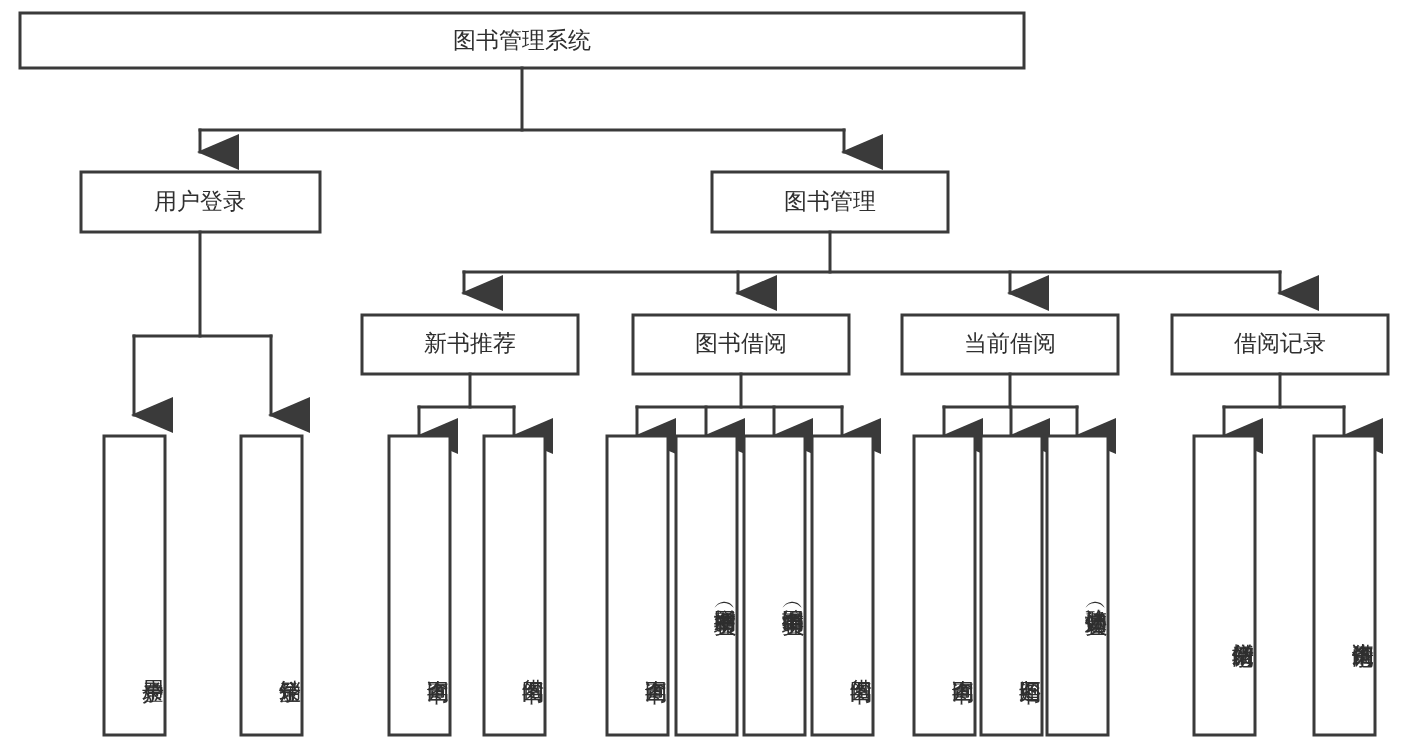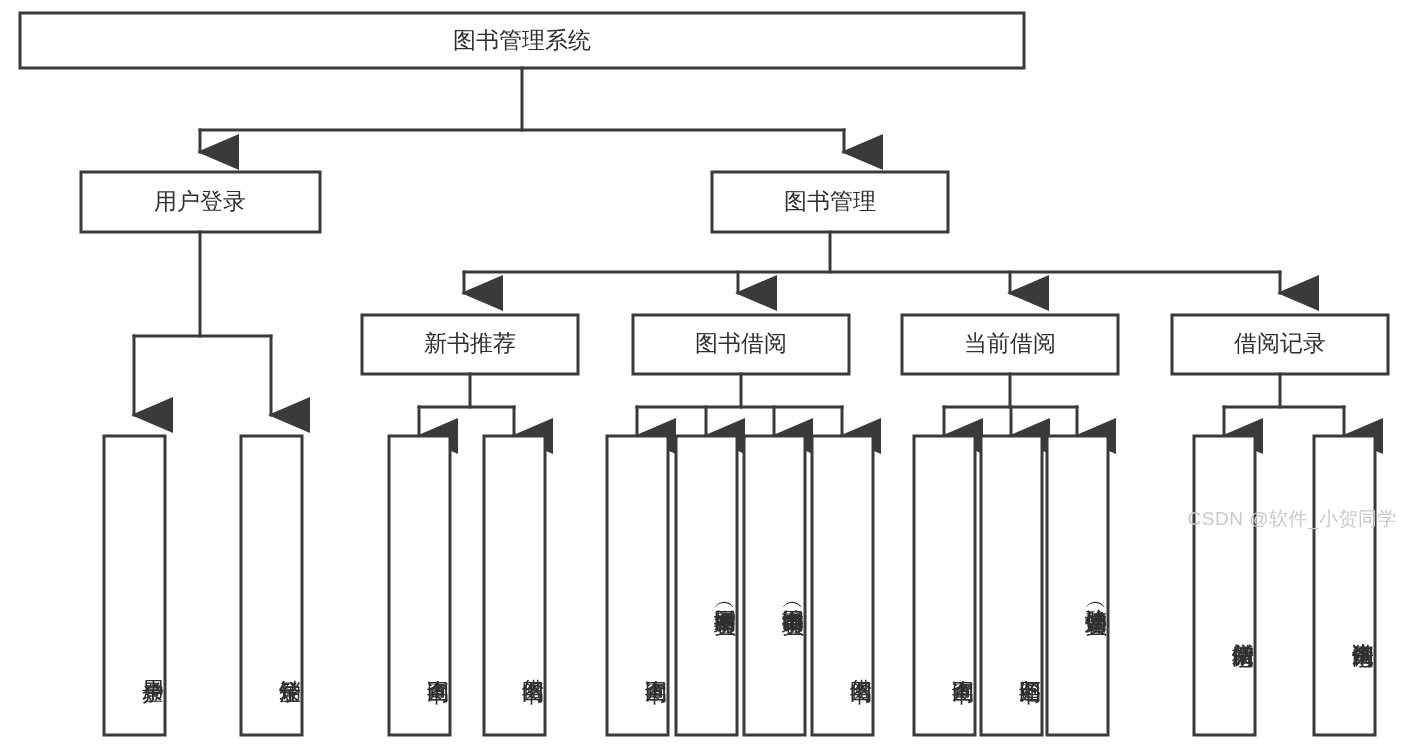--- a/index.html
+++ b/index.html
@@ -163,14 +163,13 @@
   <div class="vtextbox" style="left:744px;top:436px;width:61px;height:299px;padding-top:10px;">编辑图书（管理员）</div>
   <div class="vtextbox" style="left:812px;top:436px;width:61px;height:299px;padding-top:78px;">借阅图书</div>
 
   <div class="vtextbox" style="left:914px;top:436px;width:61px;height:299px;padding-top:78px;">查询图书</div>
   <div class="vtextbox" style="left:981px;top:436px;width:61px;height:299px;padding-top:78px;">归还图书</div>
   <div class="vtextbox" style="left:1047px;top:436px;width:61px;height:299px;padding-top:10px;">确认归还（管理员）</div>
 
   <div class="vtextbox" style="left:1194px;top:436px;width:61px;height:299px;padding-top:42px;">新增借阅记录</div>
   <div class="vtextbox" style="left:1314px;top:436px;width:61px;height:299px;padding-top:42px;">查询借阅记录</div>
 
-  <div class="watermark">CSDN @软件_小贺同学</div>
 </div>
 
 </body></html>

